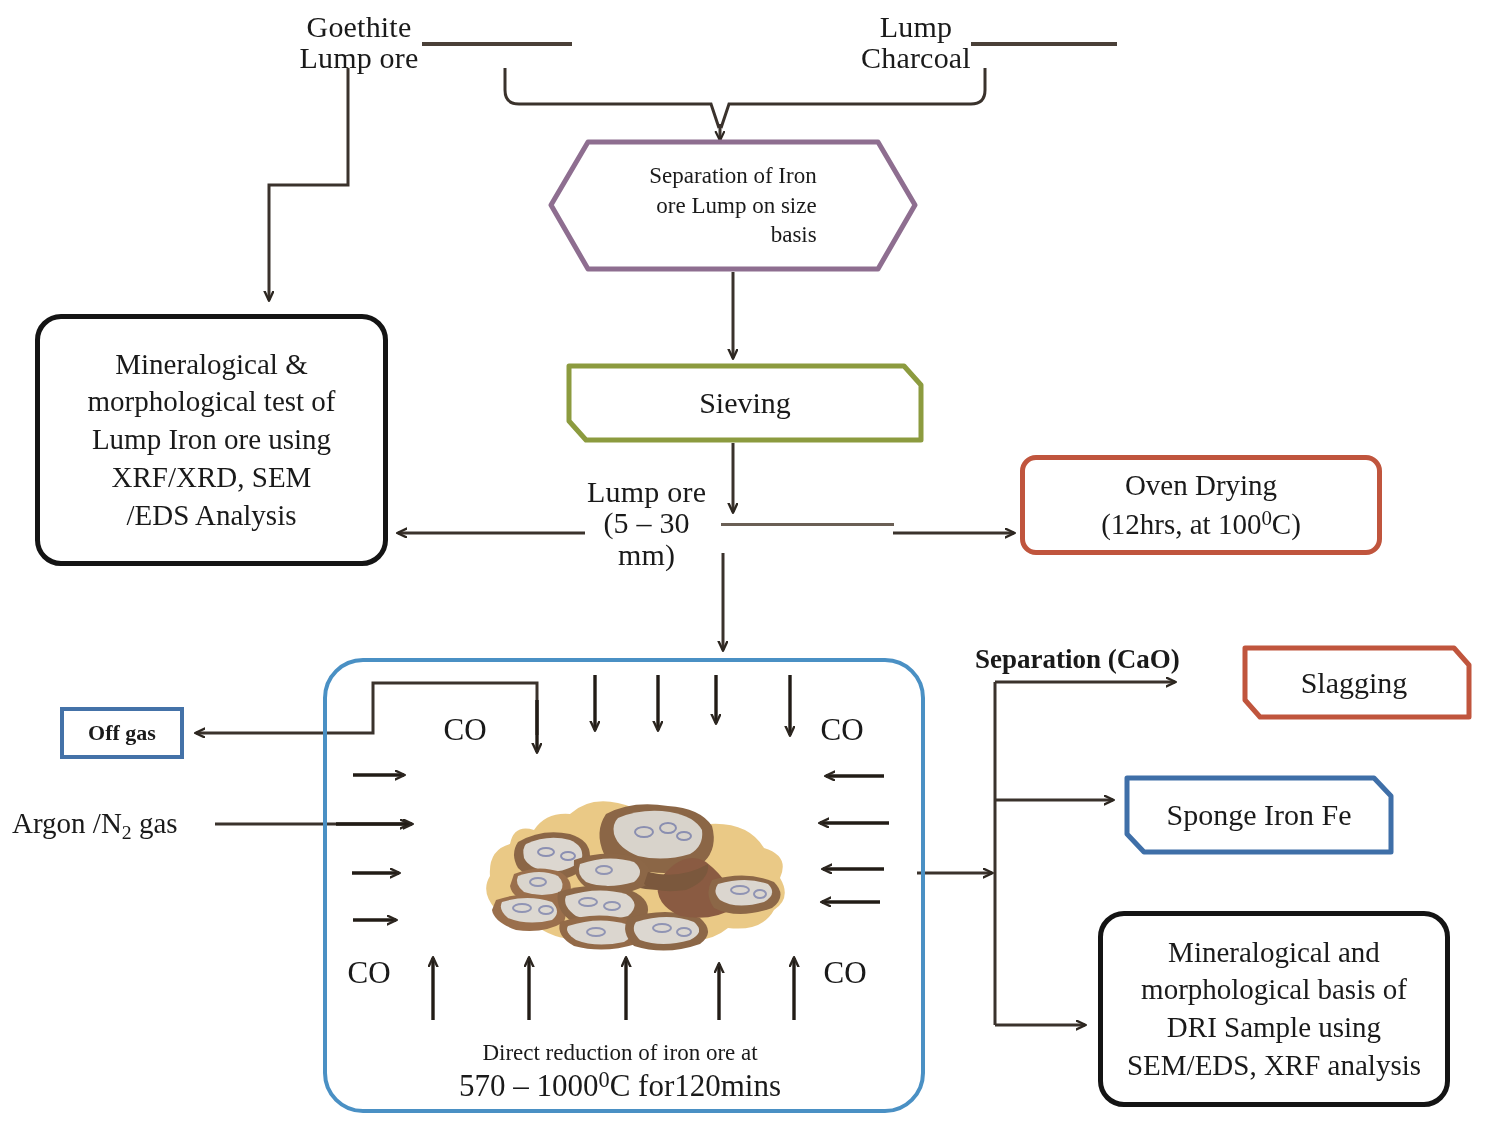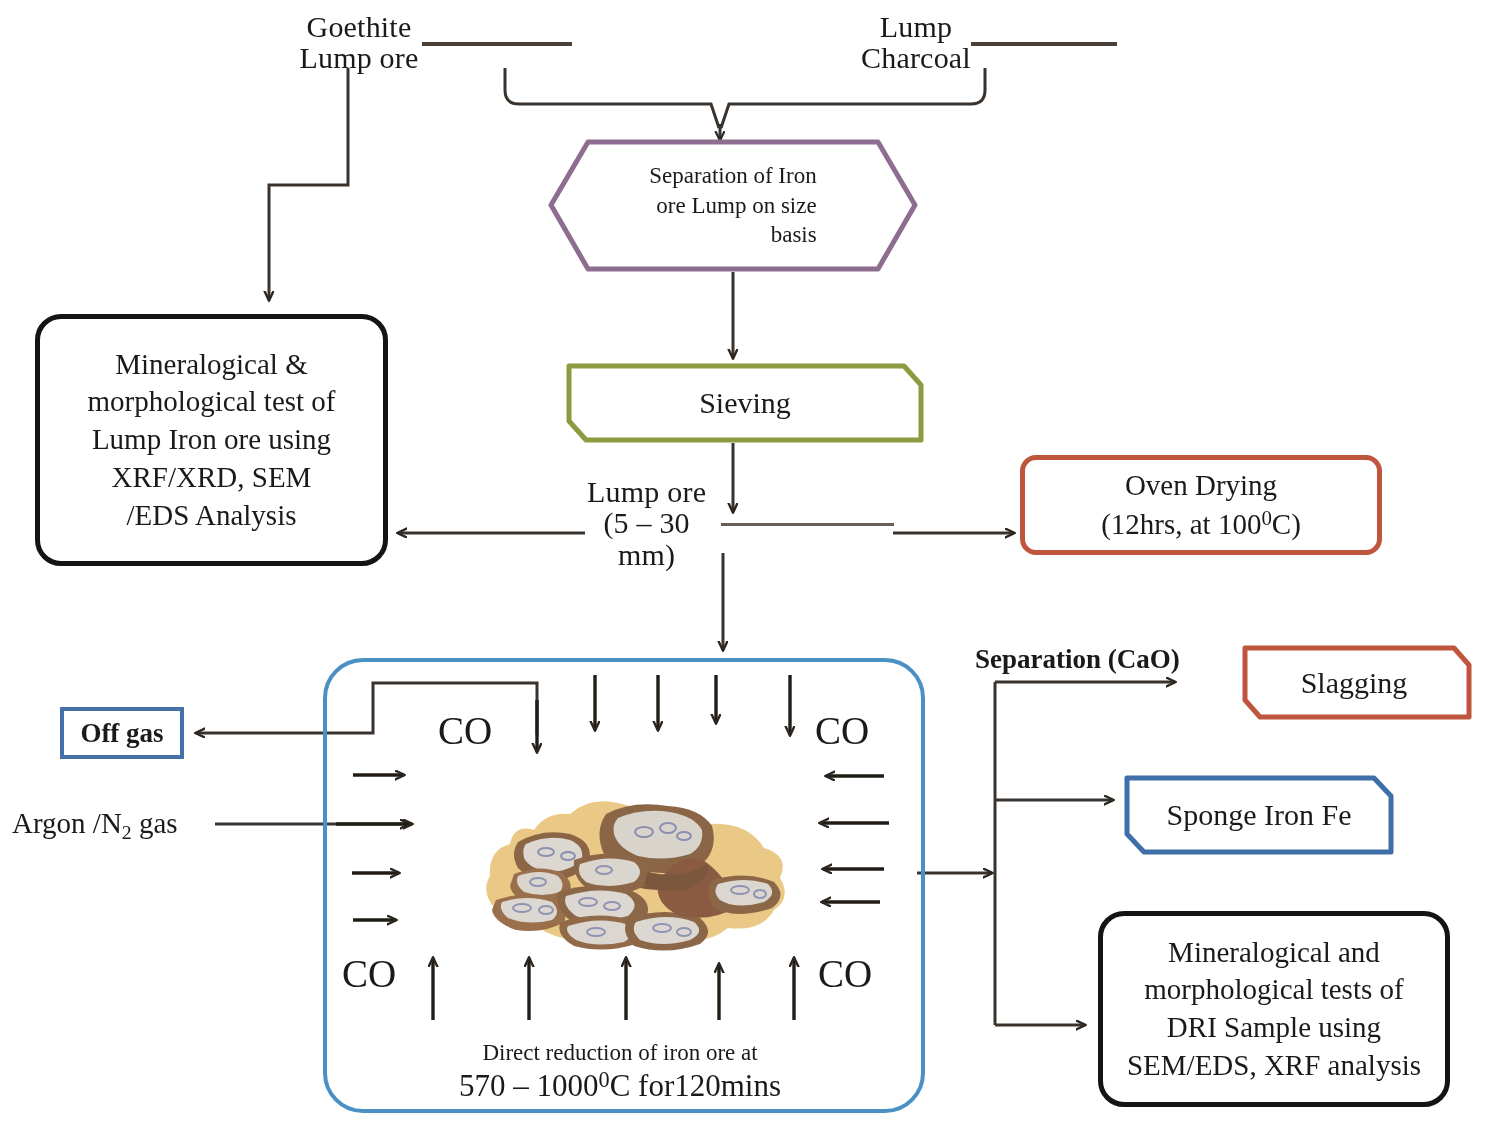--- a/index.html
+++ b/index.html
@@ -29,25 +29,25 @@
 
   
   .cutwrap{position:absolute;}
   .cutwrap .cuttext{position:absolute;inset:0;display:flex;align-items:center;justify-content:center;
                     text-align:center;font-size:30px;line-height:1.25;}
 
   
   .reactor{position:absolute;border:4px solid #4A90C4;border-radius:40px;background:transparent;}
 
   
-  .box-blue-thin{border:4px solid #4472A8;font-size:27px;font-weight:bold;padding:16px 10px;}
+  .box-blue-thin{border:4px solid #4472A8;font-size:22px;font-weight:bold;padding:16px 10px;}
 
   .plain{font-size:29px;line-height:1.2;}
   .bold{font-weight:bold;}
-  .co{font-size:39px;}
+  .co{font-size:31px;}
   .sub{font-size:.68em;vertical-align:-0.32em;}
   .sup{font-size:.72em;vertical-align:.42em;}
 
   .ore-pile{position:absolute;}
 </style>
 </head>
 <body>
 
 <div id="stage">
 
@@ -292,19 +292,19 @@
   <div class="cutwrap" style="left:1124px;top:775px;width:270px;height:80px;">
     <svg width="270" height="80" viewBox="0 0 270 80">
       <polygon points="3,3 250,3 267,21 267,77 20,77 3,59" fill="#ffffff" stroke="#3F6FA8" stroke-width="5" stroke-linejoin="round"></polygon>
     </svg>
     <div class="cuttext">Sponge  Iron  Fe</div>
   </div>
 
   <div class="node box-black" style="left:1098px;top:911px;width:352px;height:196px;">
     <div>
       <div>Mineralogical  and</div>
-      <div>morphological  tests of</div>
+      <div>morphological  basis of</div>
       <div>DRI Sample using</div>
       <div>SEM/EDS, XRF analysis</div>
     </div>
   </div>
 
 </div>
 
 </body></html>

